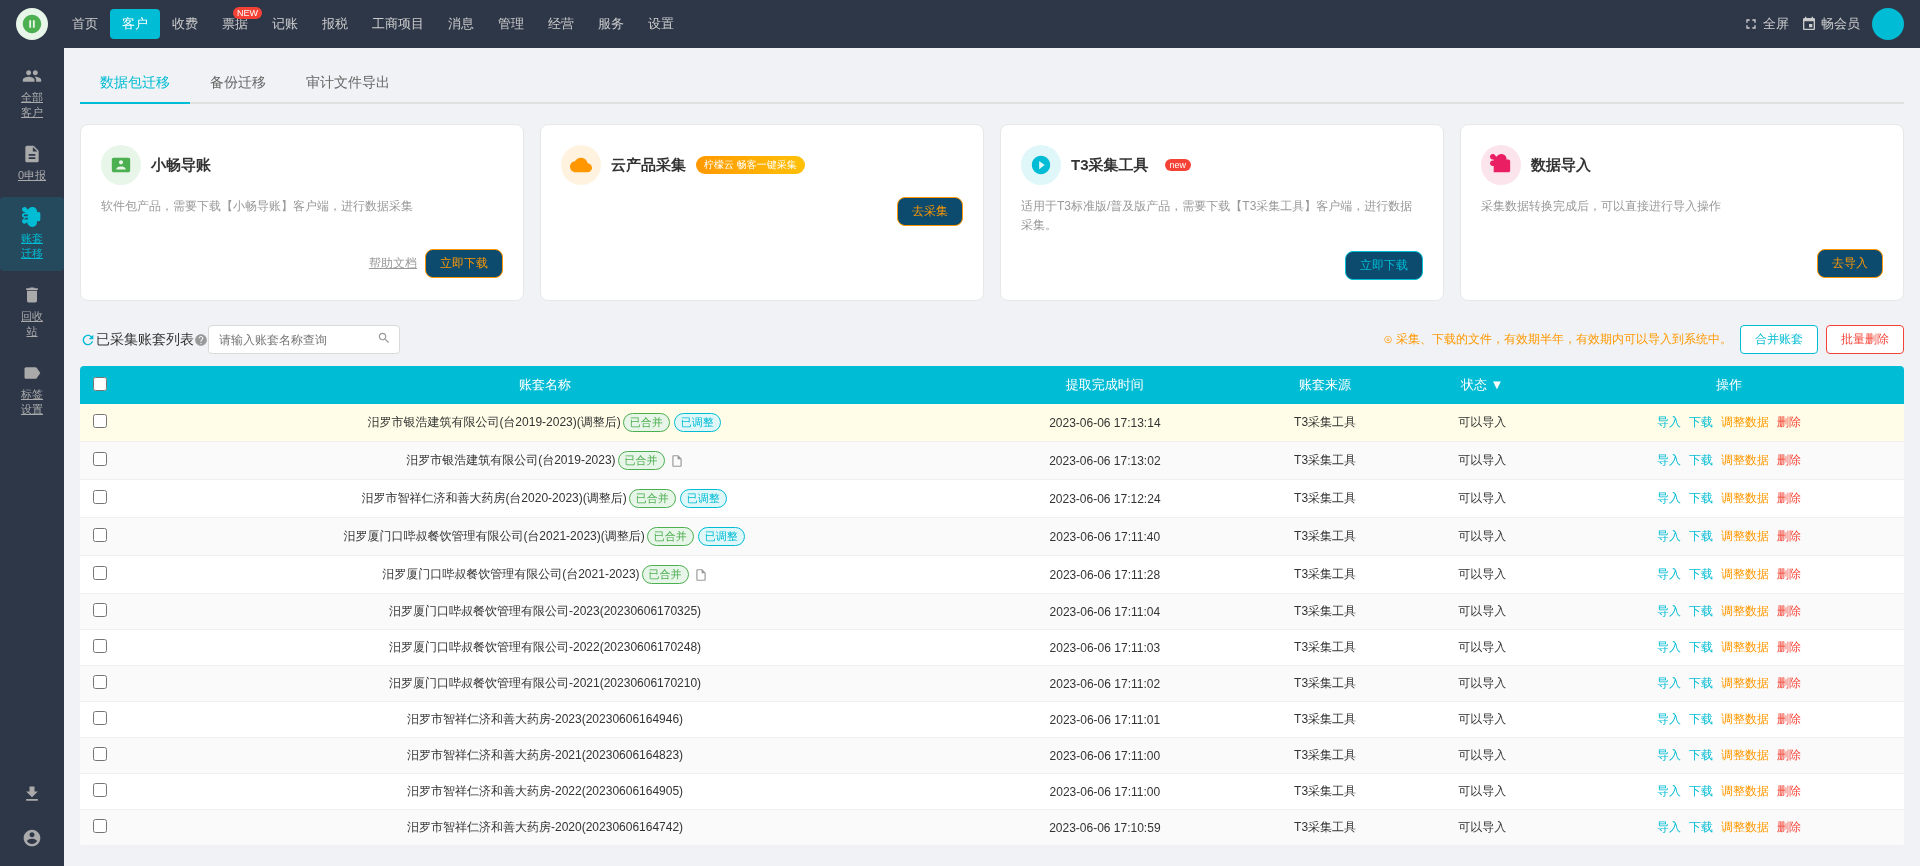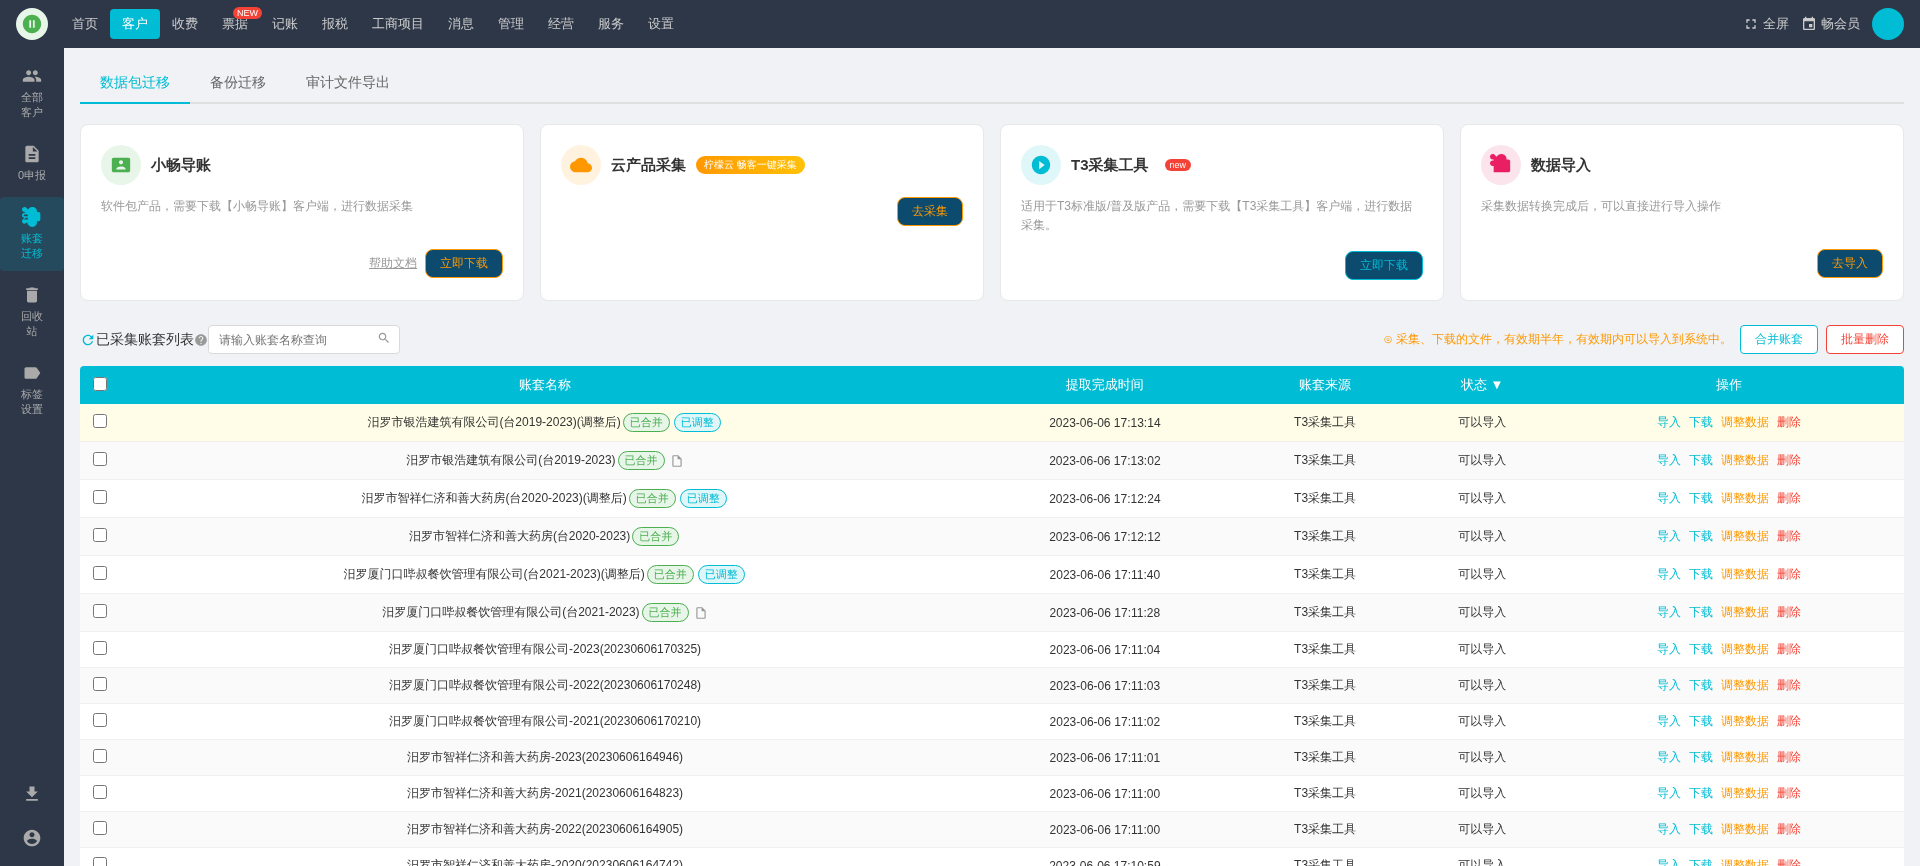--- a/index.html
+++ b/index.html
@@ -15,21 +15,21 @@
     .nav-badge { position: absolute; top: -2px; right: -2px; background: #f44336; color: #fff; font-size: 9px; padding: 1px 4px; border-radius: 8px; text-transform: uppercase; }
     .nav-right { margin-left: auto; display: flex; gap: 12px; color: #ccc; font-size: 13px; }
     .nav-right-btn { cursor: pointer; display: flex; align-items: center; gap: 4px; }
     .nav-avatar { width: 32px; height: 32px; background: #00bcd4; border-radius: 50%; cursor: pointer; }
 
     
     .main-layout { display: flex; flex: 1; overflow: hidden; }
 
     
     .sidebar { width: 64px; background: #2d3748; display: flex; flex-direction: column; align-items: center; padding: 8px 0; gap: 4px; flex-shrink: 0; }
-    .sidebar-item { display: flex; flex-direction: column; align-items: center; color: #aaa; padding: 10px 16px; cursor: pointer; width: 100%; text-align: center; gap: 4px; font-size: 11px; border-radius: 4px; }
+    .sidebar-item { display: flex; flex-direction: column; align-items: center; color: #aaa; padding: 10px 16px; cursor: pointer; width: 100%; text-align: center; gap: 4px; font-size: 11px; border-radius: 4px; text-decoration: underline; }
     .sidebar-item svg { width: 20px; height: 20px; }
     .sidebar-bottom { margin-top: auto; }
 
     
     .content { flex: 1; background: #f0f2f5; overflow-y: auto; padding: 16px; }
 
     
     .tabs { display: flex; gap: 0; margin-bottom: 20px; border-bottom: 2px solid #e0e0e0; }
     .tab { padding: 10px 20px; cursor: pointer; font-size: 14px; color: #666; border-bottom: 2px solid transparent; margin-bottom: -2px; }
     .tab.active { color: #00bcd4; border-bottom: 2px solid #00bcd4; font-weight: 500; }
@@ -315,28 +315,20 @@
             <tr>
               <td><input type="checkbox" class="checkbox" style=""></td>
               <td class="td-left"><span>汨罗市智祥仁济和善大药房(台2020-2023)(调整后)</span><span class="tag tag-green">已合并</span><span class="tag tag-cyan">已调整</span></td>
               <td>2023-06-06 17:12:24</td>
               <td>T3采集工具</td>
               <td class="status-ok">可以导入</td>
               <td><span class="action-link">导入</span><span class="action-link">下载</span><span class="action-link orange">调整数据</span><span class="action-link red">删除</span></td>
             </tr>
             <tr>
               <td><input type="checkbox" class="checkbox" style=""></td>
-              <td class="td-left"><span>汨罗市智祥仁济和善大药房(台2020-2023)</span><span class="tag tag-green">已合并</span></td>
-              <td>2023-06-06 17:12:12</td>
-              <td>T3采集工具</td>
-              <td class="status-ok">可以导入</td>
-              <td><span class="action-link">导入</span><span class="action-link">下载</span><span class="action-link orange">调整数据</span><span class="action-link red">删除</span></td>
-            </tr>
-            <tr>
-              <td><input type="checkbox" class="checkbox" style=""></td>
               <td class="td-left"><span>汨罗厦门口哔叔餐饮管理有限公司(台2021-2023)(调整后)</span><span class="tag tag-green">已合并</span><span class="tag tag-cyan">已调整</span></td>
               <td>2023-06-06 17:11:40</td>
               <td>T3采集工具</td>
               <td class="status-ok">可以导入</td>
               <td><span class="action-link">导入</span><span class="action-link">下载</span><span class="action-link orange">调整数据</span><span class="action-link red">删除</span></td>
             </tr>
             <tr>
               <td><input type="checkbox" class="checkbox" style=""></td>
               <td class="td-left"><span>汨罗厦门口哔叔餐饮管理有限公司(台2021-2023)</span><span class="tag tag-green">已合并</span><span> <svg width="14" height="14" viewBox="0 0 24 24" fill="#999" style="vertical-align:middle">
                     <path d="M14 2H6c-1.1 0-2 .9-2 2v16c0 1.1.9 2 2 2h12c1.1 0 2-.9 2-2V8l-6-6zm4 18H6V4h7v5h5v11z"></path>

